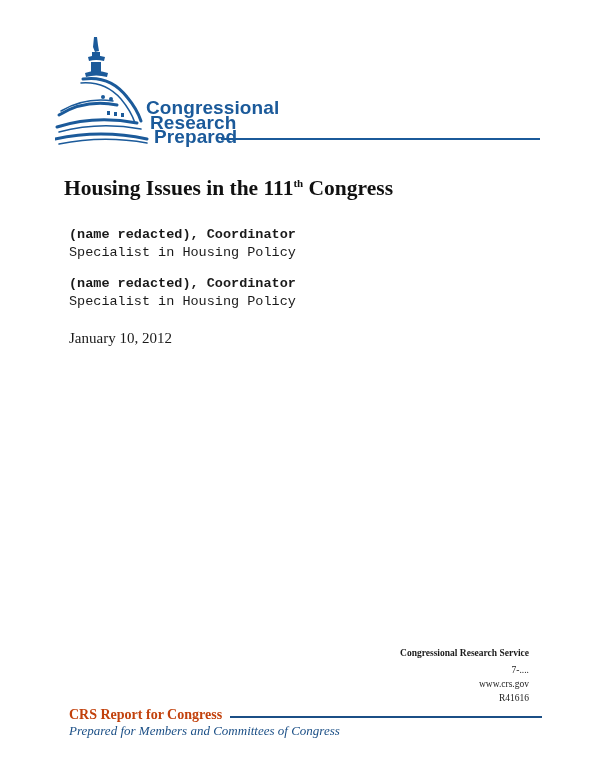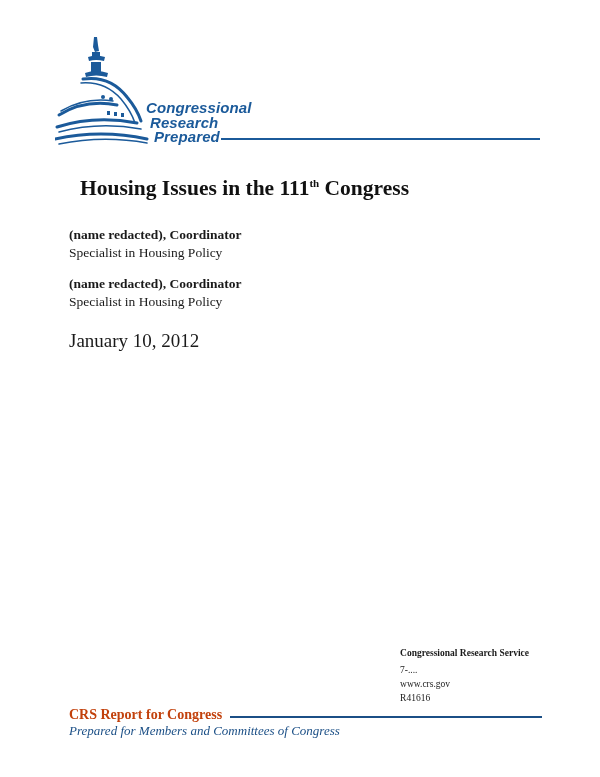--- a/index.html
+++ b/index.html
@@ -1,30 +1,30 @@
 <!DOCTYPE html>
 <html><head>
   <meta charset="utf-8">
   <style>
     html, body { margin: 0; padding: 0; background: #ffffff; }
     body { width: 600px; height: 777px; position: relative; overflow: hidden; font-family: "DejaVu Serif", "Liberation Serif", serif; color: #1a1a1a; }
     .logo { position: absolute; left: 55px; top: 35px; width: 110px; height: 112px; }
-    .brand { position: absolute; left: 146px; top: 101px; font-family: "Liberation Sans", sans-serif; font-style: italic; font-weight: bold; color: #1b5a9a; font-size: 15px; line-height: 14.5px; letter-spacing: 0.1px; }
+    .brand { position: absolute; left: 146px; top: 101px; font-family: "Liberation Sans", sans-serif; font-weight: bold; color: #1b5a9a; font-size: 19px; line-height: 14.5px; letter-spacing: 0.1px; }
     .brand div { white-space: nowrap; }
     .brand .l2 { padding-left: 4px; }
     .brand .l3 { padding-left: 8px; }
     .hdr-rule { position: absolute; left: 221px; top: 138px; width: 319px; height: 2px; background: #1b5a9a; }
-    .title { position: absolute; left: 80px; top: 176px; font-family: "Liberation Serif", serif; font-weight: bold; font-size: 21.5px; color: #111; white-space: nowrap; }
+    .title { position: absolute; left: 64px; top: 176px; font-family: "Liberation Serif", serif; font-weight: bold; font-size: 21.5px; color: #111; white-space: nowrap; }
     .title sup { font-size: 11px; vertical-align: 8px; font-weight: bold; }
-    .author { position: absolute; left: 69px; font-family: Liberation Serif, serif; font-size: 13.5px; color: #1a1a1a; line-height: 18px; }
+    .author { position: absolute; left: 69px; font-family: Liberation Mono, monospace; font-size: 13.5px; color: #1a1a1a; line-height: 18px; }
     .author .nm { font-weight: bold; }
     .a1 { top: 226px; }
     .a2 { top: 275px; }
-    .date { position: absolute; left: 69px; top: 330px; font-family: "Liberation Serif", serif; font-size: 19px; color: #1a1a1a; }
-    .meta { position: absolute; right: 71px; top: 646px; text-align: left; font-family: "Liberation Serif", serif; font-size: 9.5px; line-height: 14px; color: #1a1a1a; }
+    .date { position: absolute; left: 69px; top: 330px; font-family: "Liberation Serif", serif; font-size: 15px; color: #1a1a1a; }
+    .meta { position: absolute; right: 71px; top: 646px; text-align: right; font-family: "Liberation Serif", serif; font-size: 9.5px; line-height: 14px; color: #1a1a1a; }
     .meta .org { font-weight: bold; margin-bottom: 3px; }
     .footer-title { position: absolute; left: 69px; top: 707px; font-family: "Liberation Serif", serif; font-weight: bold; font-size: 14px; color: #c2410c; white-space: nowrap; }
     .footer-rule { position: absolute; left: 230px; top: 716px; width: 312px; height: 2px; background: #1b4f86; }
     .footer-sub { position: absolute; left: 69px; top: 723px; font-family: "Liberation Serif", serif; font-style: italic; font-size: 13px; color: #1b4f86; white-space: nowrap; }
   </style>
 </head>
 <body>
 
 <div class="logo">
   <svg width="110" height="112" viewBox="0 0 110 112" xmlns="http://www.w3.org/2000/svg">

